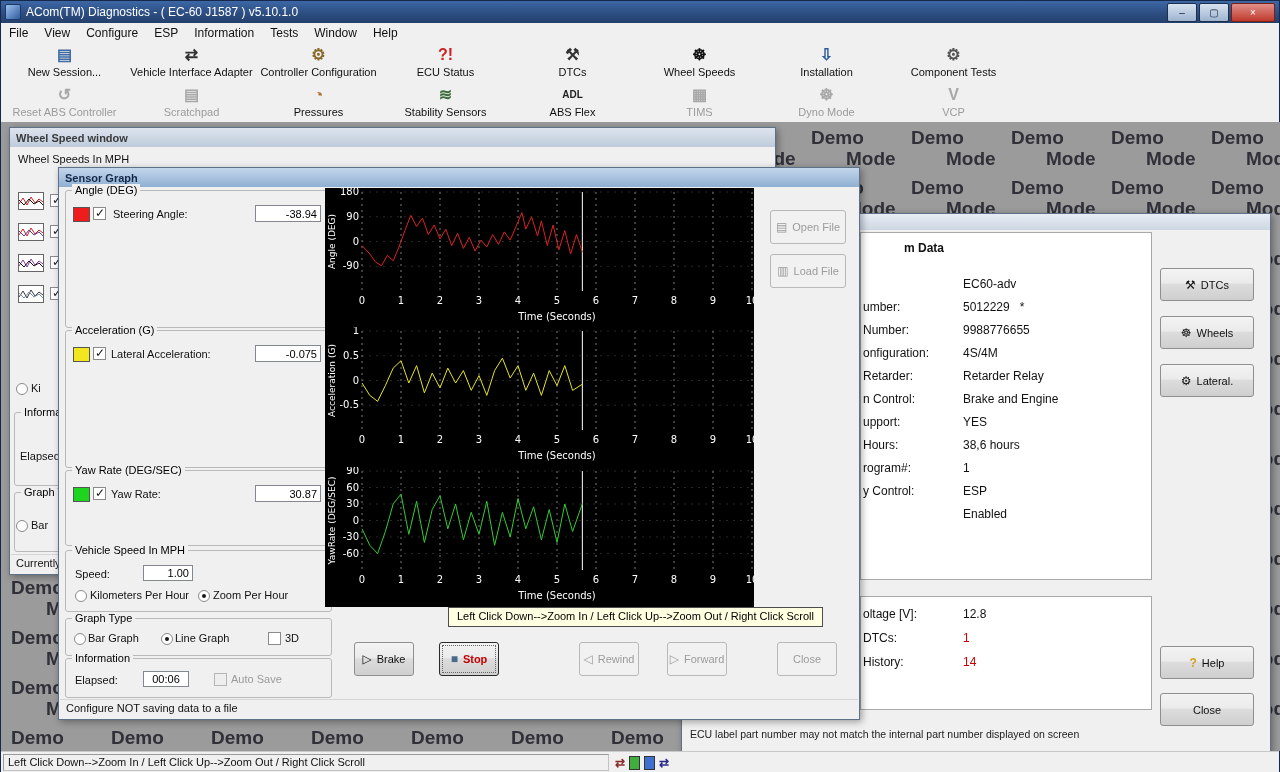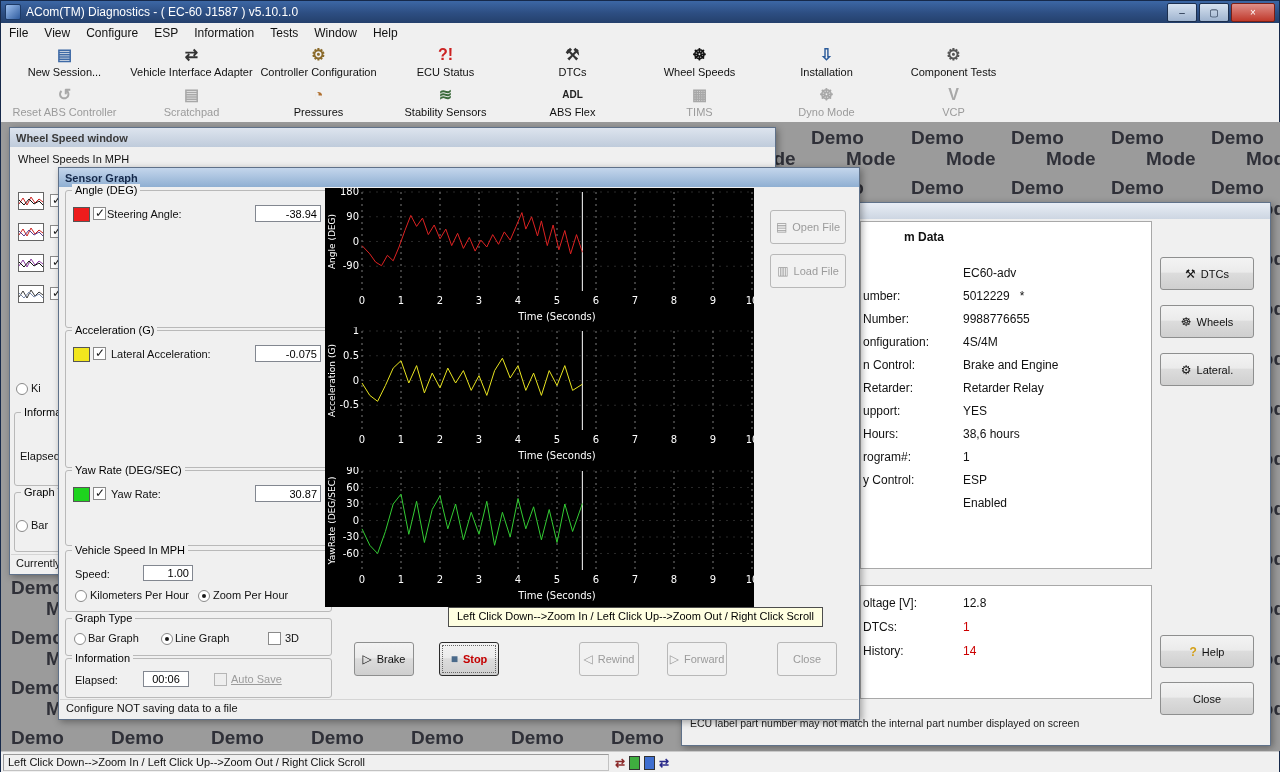--- a/index.html
+++ b/index.html
@@ -40,21 +40,21 @@
 
   .child-window{position:absolute;background:#f0f0f0;border:1px solid #5f7189;box-shadow:2px 2px 7px rgba(0,0,0,.35);}
   .ctitle{position:absolute;left:0;top:0;width:100%;height:19px;font-size:11px;font-weight:bold;
     display:flex;align-items:center;padding-left:6px;box-sizing:border-box;}
   .ctitle.active{background:linear-gradient(180deg,#c4d6ec,#8fafd2);color:#14284a;}
   .ctitle.inactive{background:linear-gradient(180deg,#dde4ee,#bfcbdb);color:#3a3a3a;}
 
   .grp{position:absolute;border:1px solid #b9b9b9;border-radius:3px;}
   .grp-lbl{position:absolute;top:-7px;left:6px;background:#f0f0f0;padding:0 3px;font-size:11px;white-space:nowrap;}
   .lbl{position:absolute;font-size:11px;white-space:nowrap;color:#111;}
-  .lbl.gray{color:#9b9b9b;text-decoration:underline;}
+  .lbl.gray{color:#9b9b9b;}
   .tbx{position:absolute;border:1px solid #828790;background:#fff;font-size:11px;font-family:inherit;
     padding:0 3px;text-align:right;box-sizing:border-box;}
   .cb{position:absolute;width:13px;height:13px;background:#fff;border:1px solid #8a8a8a;box-sizing:border-box;}
   .cb.checked::after{content:"✓";position:absolute;left:1px;top:-2px;font-size:12px;color:#1a1a1a;}
   .cb.dis{background:#eee;border-color:#b5b5b5;}
   .rd{position:absolute;width:12px;height:12px;border-radius:50%;background:#fff;border:1px solid #8a8a8a;box-sizing:border-box;}
   .rd.sel::after{content:"";position:absolute;left:3px;top:3px;width:4px;height:4px;border-radius:50%;background:#1a1a1a;}
   .swatch{position:absolute;width:15px;height:13px;border:1px solid #555;}
 
   .btn{position:absolute;display:flex;align-items:center;justify-content:center;gap:5px;font-size:11px;color:#111;
@@ -78,21 +78,21 @@
   #sg-g1{top:22px;height:136px;} #sg-g2{top:162px;height:136px;} #sg-g3{top:302px;height:74px;}
   #sg-g4{top:382px;height:60px;} #sg-g5{top:450px;height:36px;} #sg-g6{top:490px;height:38px;}
   #sg-charts{position:absolute;left:266px;top:20px;width:429px;height:419px;background:#000;}
   #sg-charts svg{position:absolute;left:0;}
   #sg-charts text{font-family:"DejaVu Sans",sans-serif;}
   #sg-status{position:absolute;left:1px;right:1px;bottom:1px;height:18px;border-top:1px solid #d5d5d5;background:#f0f0f0;}
   #sg-status .lbl{left:6px;top:2px;}
   .sg-bbtn{top:474px;width:60px;height:34px;}
 
   
-  #ecu-window{left:680px;top:80px;width:588px;height:542px;z-index:2;}
+  #ecu-window{left:680px;top:91px;width:588px;height:542px;z-index:2;}
   #ecu-titlebar{position:absolute;left:0;top:0;width:100%;height:16px;background:linear-gradient(#e8edf5,#cdd6e2);}
   .ecu-panel{position:absolute;left:178px;width:290px;background:#fff;border:1px solid #a8a8a8;}
   #ecu-panel1{top:18px;height:346px;} #ecu-panel2{top:382px;height:112px;}
   #ecu-header{position:absolute;left:43px;top:8px;font-size:12px;font-weight:bold;color:#111;}
   #ecu-rows{position:absolute;left:0;top:40px;right:0;}
   .ecu-row{position:relative;height:23px;font-size:12px;color:#111;}
   .ecu-row .rl{position:absolute;left:2px;top:4px;white-space:pre;}
   .ecu-row .rv{position:absolute;left:102px;top:4px;white-space:pre;}
   #ecu-stats{position:absolute;left:0;top:6px;right:0;}
   #ecu-stats .ecu-row{height:24px;}
@@ -961,26 +961,26 @@
             </div>
             <div class="ecu-row">
               <span class="rl">Number:</span>
               <span class="rv">9988776655</span>
             </div>
             <div class="ecu-row">
               <span class="rl">onfiguration:</span>
               <span class="rv">4S/4M</span>
             </div>
             <div class="ecu-row">
+              <span class="rl">Retarder:</span>
+              <span class="rv">Retarder Relay</span>
+            </div>
+            <div class="ecu-row">
               <span class="rl">n Control:</span>
               <span class="rv">Brake and Engine</span>
-            </div>
-            <div class="ecu-row">
-              <span class="rl">Retarder:</span>
-              <span class="rv">Retarder Relay</span>
             </div>
             <div class="ecu-row">
               <span class="rl">upport:</span>
               <span class="rv">YES</span>
             </div>
             <div class="ecu-row">
               <span class="rl">Hours:</span>
               <span class="rv">38,6 hours</span>
             </div>
             <div class="ecu-row">
@@ -1038,21 +1038,21 @@
       <div id="ecu-footer">ECU label part number may not match the internal part number displayed on screen</div>
     </div>
 
     <div id="sensor-window" class="child-window">
       <div class="ctitle active">Sensor Graph</div>
 
       <div id="sg-g1" class="grp sg-group">
         <span class="grp-lbl">Angle (DEG)</span>
         <span class="swatch" style="left: 7px; top: 16px; background: rgb(238, 28, 28);"></span>
         <span class="cb checked" style="left:27px;top:16px;"></span>
-        <span class="lbl" style="left:41px;top:17px;">Steering Angle:</span>
+        <span class="lbl" style="left:47px;top:17px;">Steering Angle:</span>
         <input class="tbx" style="left: 189px; top: 14px; width: 66px; height: 17px;" readonly="" value="-38.94">
       </div>
 
       <div id="sg-g2" class="grp sg-group">
         <span class="grp-lbl">Acceleration (G)</span>
         <span class="swatch" style="left: 7px; top: 16px; background: rgb(242, 230, 30);"></span>
         <span class="cb checked" style="left:27px;top:16px;"></span>
         <span class="lbl" style="left:45px;top:17px;">Lateral Acceleration:</span>
         <input class="tbx" style="left: 189px; top: 14px; width: 66px; height: 17px;" readonly="" value="-0.075">
       </div>

